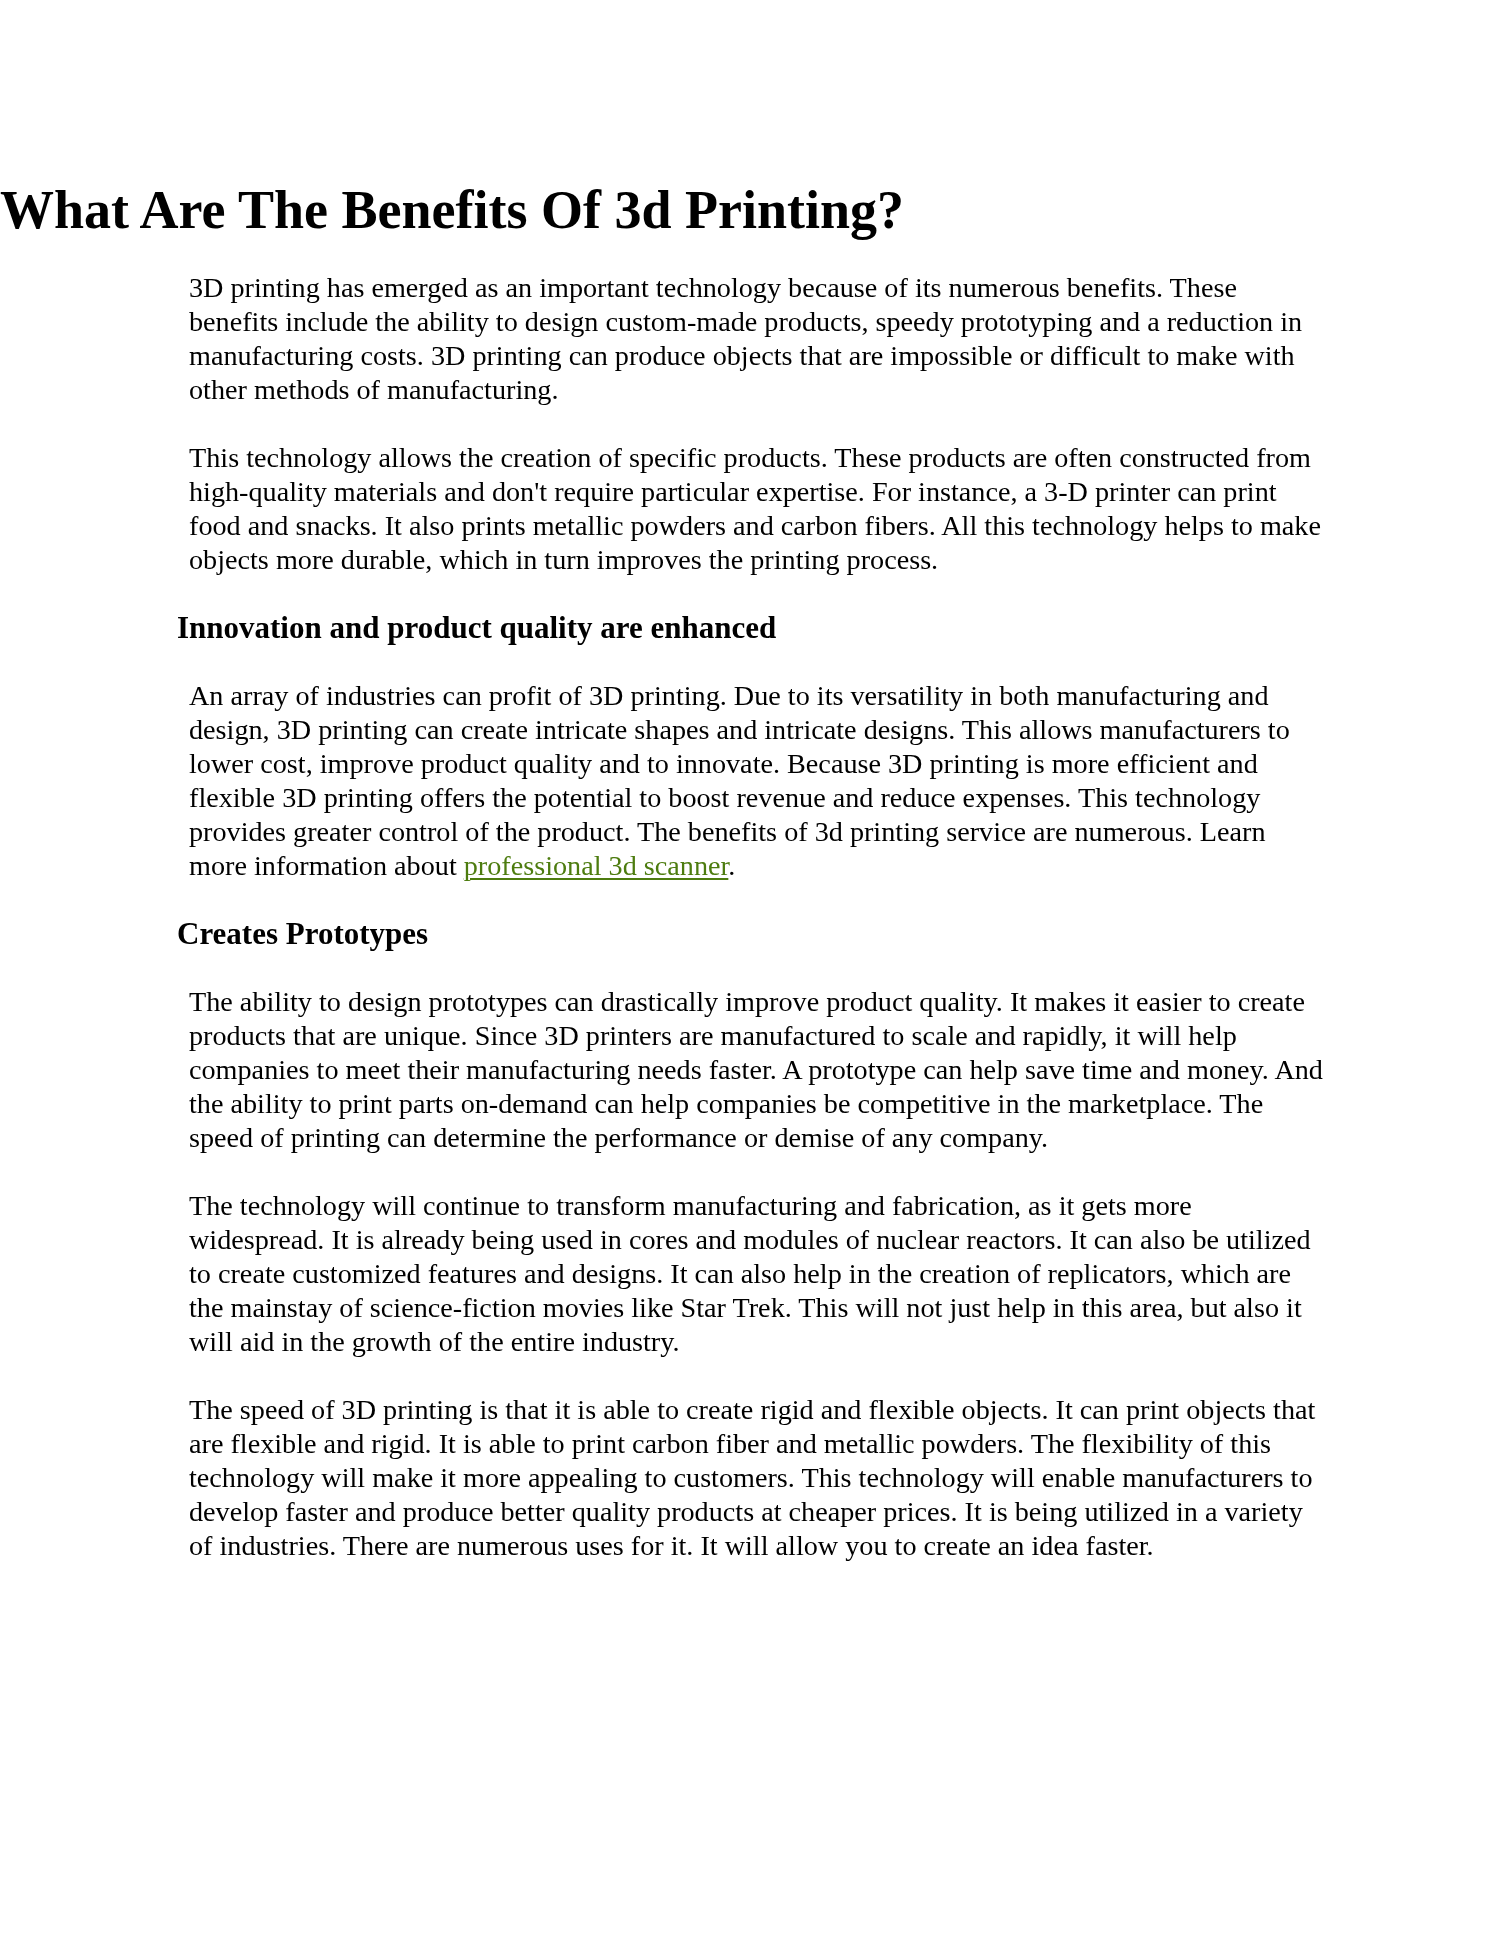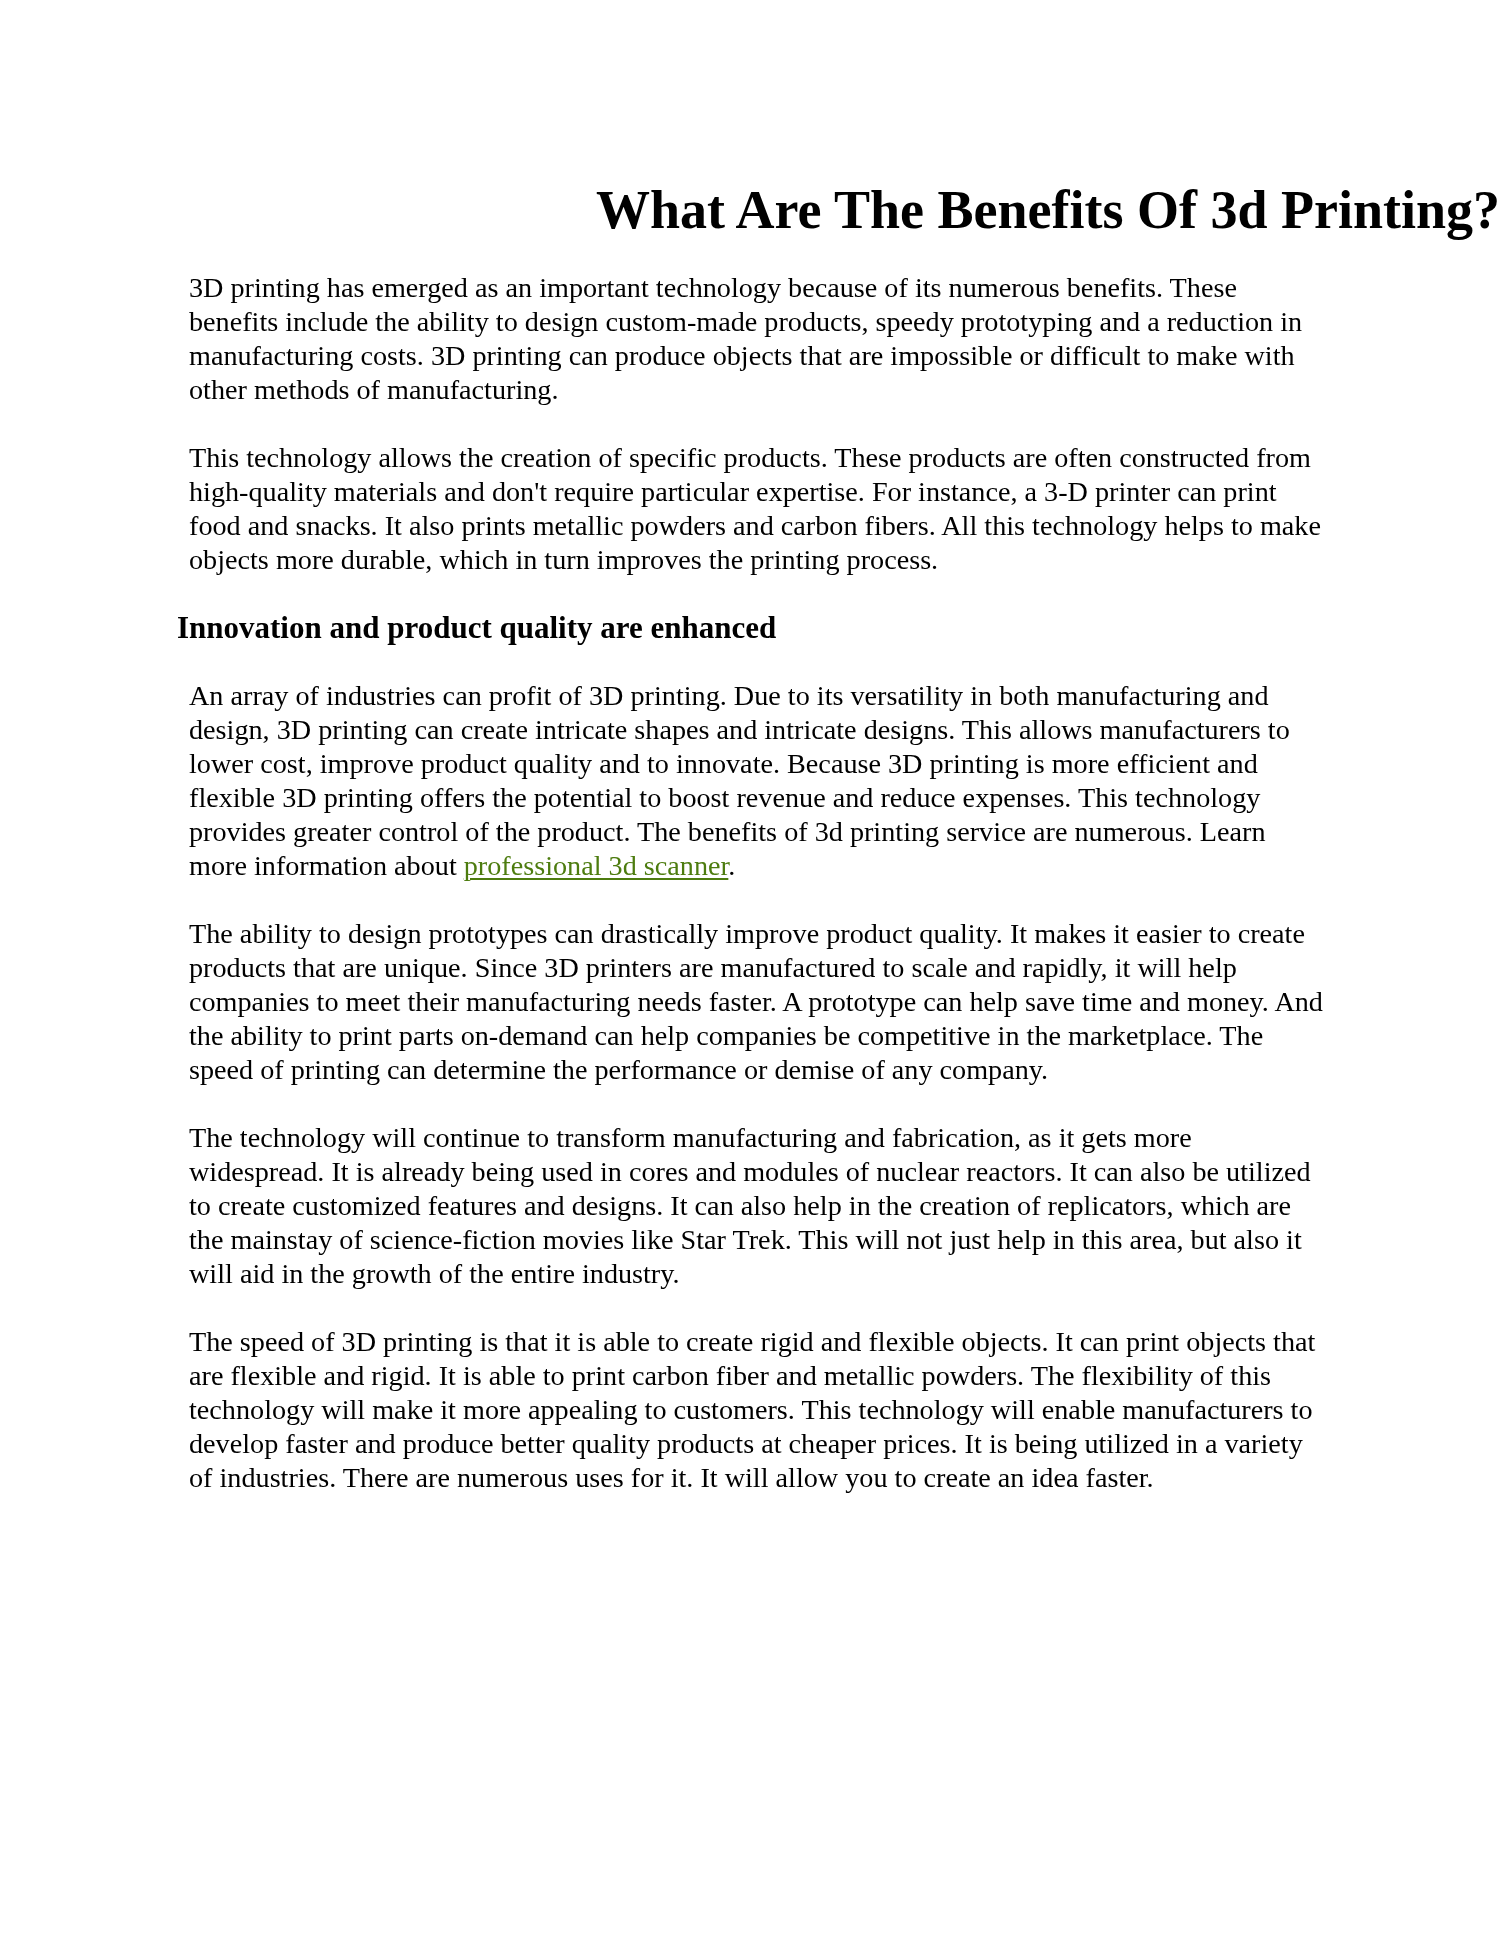--- a/index.html
+++ b/index.html
@@ -20,21 +20,21 @@
     left: 177px;
     top: 0;
     width: 1152px;
   }
   .title {
     position: absolute;
     left: 0;
     top: 178px;
     width: 1500px;
     margin-left: -177px;
-    text-align: right;
+    text-align: left;
     font-weight: bold;
     font-size: 54px;
     line-height: 64px;
     margin-top: 0;
     margin-bottom: 0;
   }
   .content {
     position: absolute;
     left: 0;
     top: 271px;
@@ -64,19 +64,20 @@
 <div class="page">
   <h1 class="title">What Are The Benefits Of 3d Printing?</h1>
 
   <div class="content">
     <p>3D printing has emerged as an important technology because of its numerous benefits. These benefits include the ability to design custom-made products, speedy prototyping and a reduction in manufacturing costs. 3D printing can produce objects that are impossible or difficult to make with other methods of manufacturing.</p>
     <p>This technology allows the creation of specific products. These products are often constructed from high-quality materials and don't require particular expertise. For instance, a 3-D printer can print food and snacks. It also prints metallic powders and carbon fibers. All this technology helps to make objects more durable, which in turn improves the printing process.</p>
 
     <h2>Innovation and product quality are enhanced</h2>
     <p><span>An array of industries can profit of 3D printing. Due to its versatility in both manufacturing and design, 3D printing can create intricate shapes and intricate designs. This allows manufacturers to lower cost, improve product quality and to innovate. Because 3D printing is more efficient and flexible 3D printing offers the potential to boost revenue and reduce expenses. This technology provides greater control of the product. The benefits of 3d printing service are numerous. Learn more information about </span><a class="link" href="#">professional 3d scanner</a><span>.</span></p>
 
+    <h2>Creates Prototypes</h2>
     <p>The ability to design prototypes can drastically improve product quality. It makes it easier to create products that are unique. Since 3D printers are manufactured to scale and rapidly, it will help companies to meet their manufacturing needs faster. A prototype can help save time and money. And the ability to print parts on-demand can help companies be competitive in the marketplace. The speed of printing can determine the performance or demise of any company.</p>
 
     <p>The technology will continue to transform manufacturing and fabrication, as it gets more widespread. It is already being used in cores and modules of nuclear reactors. It can also be utilized to create customized features and designs. It can also help in the creation of replicators, which are the mainstay of science-fiction movies like Star Trek. This will not just help in this area, but also it will aid in the growth of the entire industry.</p>
 
     <p>The speed of 3D printing is that it is able to create rigid and flexible objects. It can print objects that are flexible and rigid. It is able to print carbon fiber and metallic powders. The flexibility of this technology will make it more appealing to customers. This technology will enable manufacturers to develop faster and produce better quality products at cheaper prices. It is being utilized in a variety of industries. There are numerous uses for it. It will allow you to create an idea faster.</p>
   </div>
 </div>
 
 </body></html>

